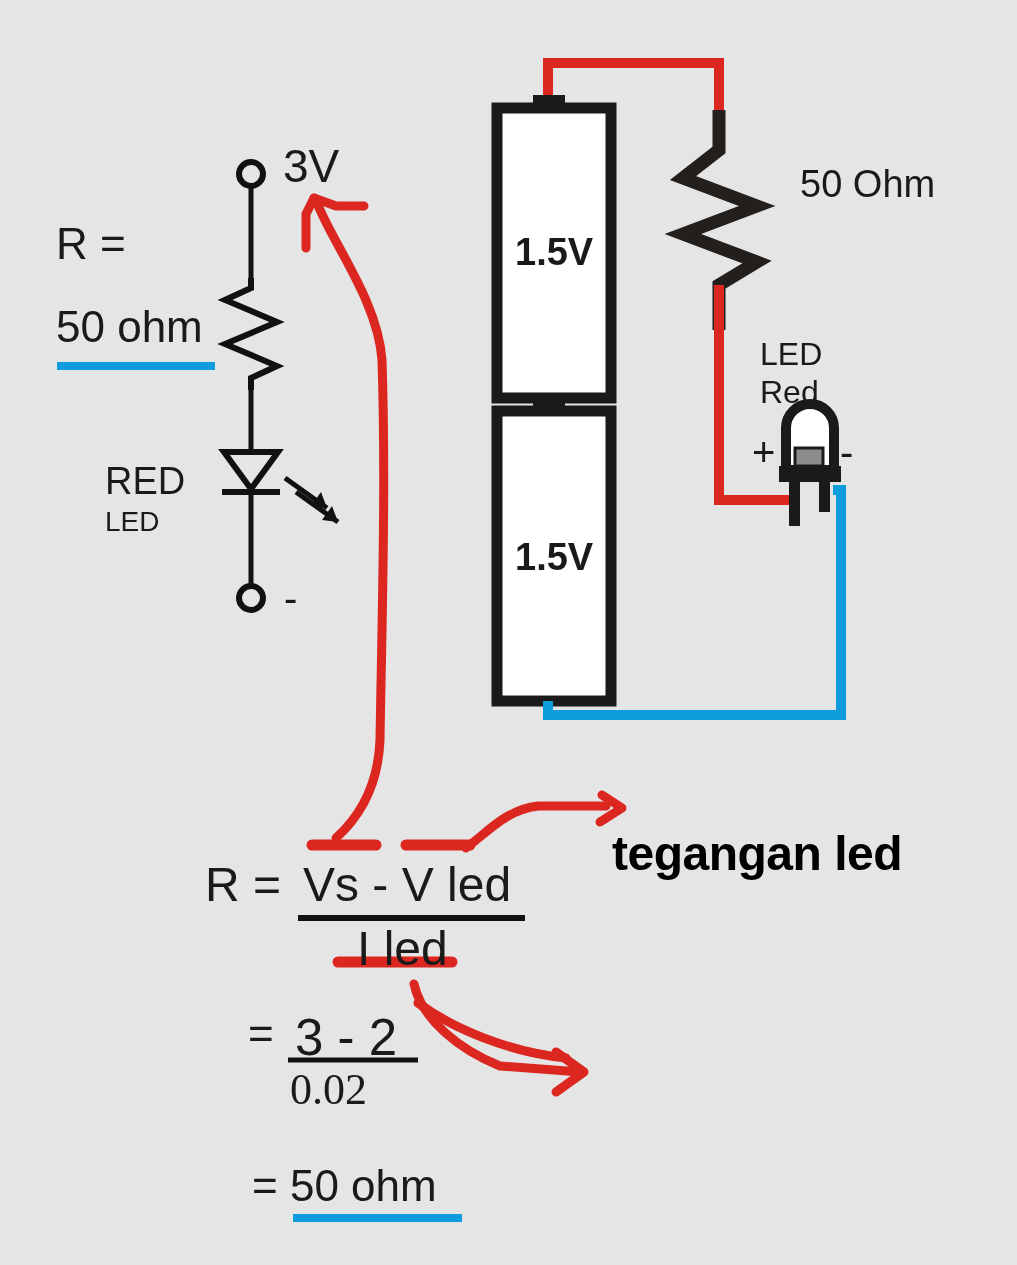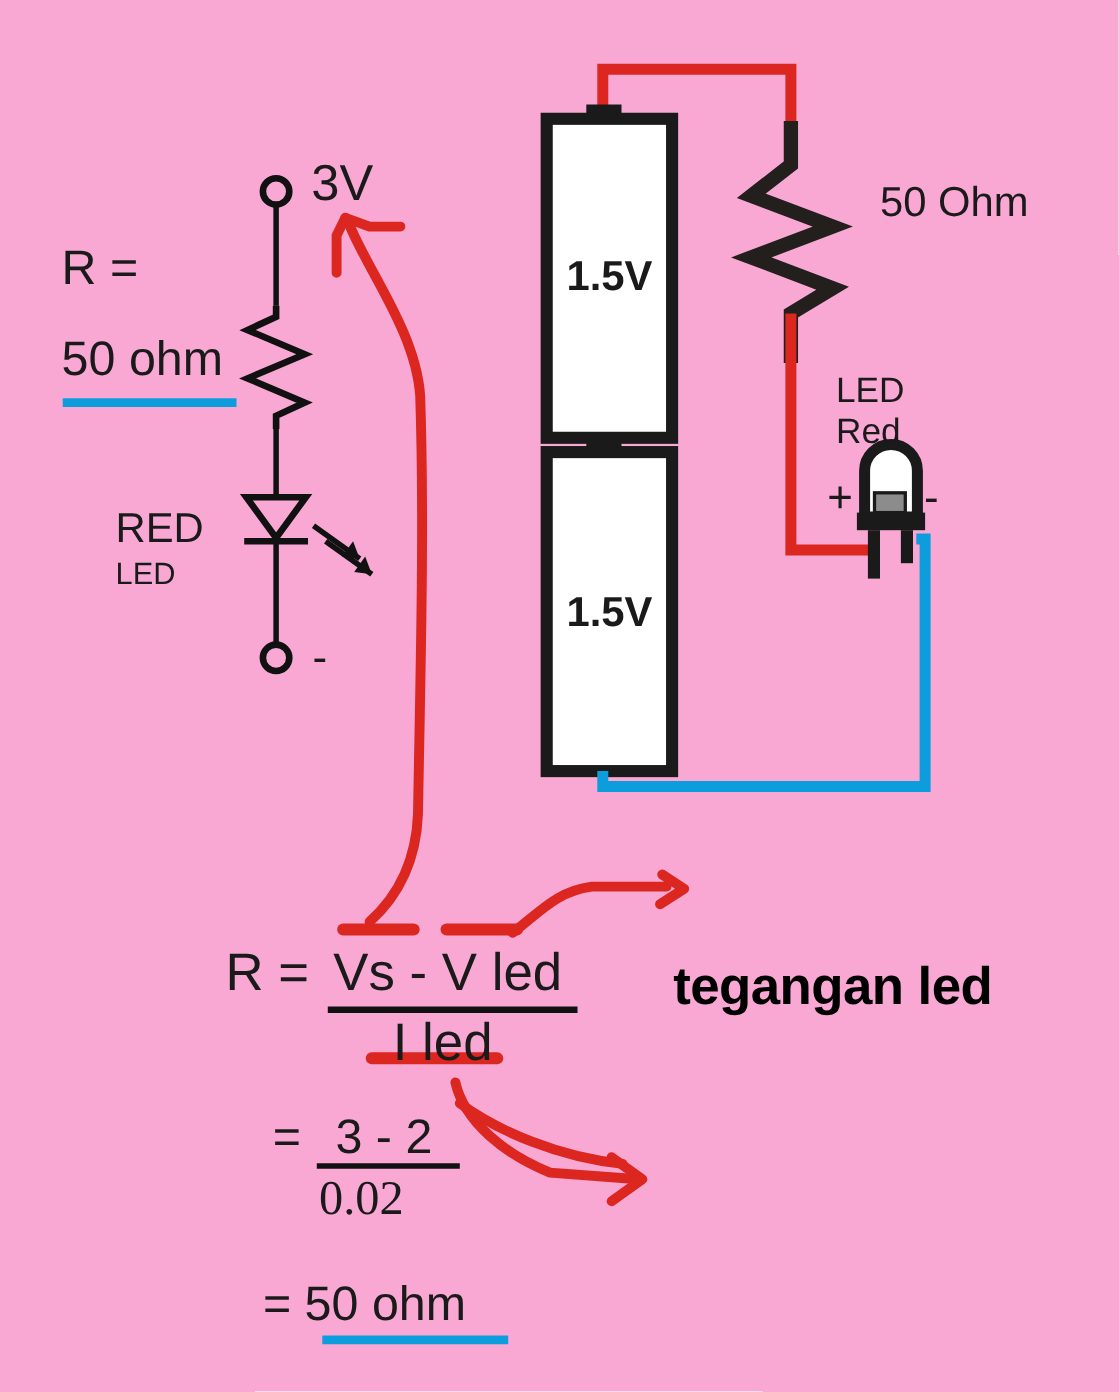--- a/index.html
+++ b/index.html
@@ -8,39 +8,38 @@
     background: #ffffff;
   }
   body {
     font-family: "Liberation Sans", sans-serif;
     color: #000000;
   }
   #stage {
     position: relative;
     width: 1017px;
     height: 1265px;
-    background: #f9a8d4;
+    background: #e5e5e5;
     overflow: hidden;
   }
   #stage svg {
     position: absolute;
     left: 0;
     top: 0;
   }
   .lbl {
     position: absolute;
     white-space: pre;
     line-height: 1;
     color: #1a1a1a;
   }
   .bold-lbl {
     font-weight: bold;
     color: #000000;
     letter-spacing: -0.5px;
-    margin-top: 44px;
   }
 </style>
 </head>
 <body>
 
 <div id="stage">
 
   <svg width="1017" height="1265" viewBox="0 0 1017 1265">
 
     <g>
@@ -152,23 +151,23 @@
   <div class="lbl" style="left:840px; top:432px; font-size:40px;">-</div>
 
   <div class="lbl" style="left:205px; top:861px; font-size:48px;">R =</div>
 
   <div class="lbl" style="left:303px; top:861px; font-size:48px;text-align:center;">Vs - V led</div>
 
   <div class="lbl" style="left:341px; top:925px; font-size:48px;margin-left:16px;">I led</div>
 
   <div class="lbl" style="left:248px; top:1012px; font-size:44px;">=</div>
 
-  <div class="lbl" style="left:305px; top:1012px; font-size:44px;">3 - 2</div>
+  <div class="lbl" style="left:295px; top:1012px; font-size:51px;">3 - 2</div>
 
   <div class="lbl" style="left:290px; top:1068px; font-size:44px;font-family:Liberation Serif, serif;">0.02</div>
 
-  <div class="lbl" style="left:239px; top:1164px; font-size:44px;">= 50 ohm</div>
+  <div class="lbl" style="left:252px; top:1164px; font-size:44px;">= 50 ohm</div>
 
   <div class="lbl bold-lbl" style="left:612px; top:830px; font-size:48px;">tegangan led</div>
 
 
 
 </div>
 
 </body></html>

